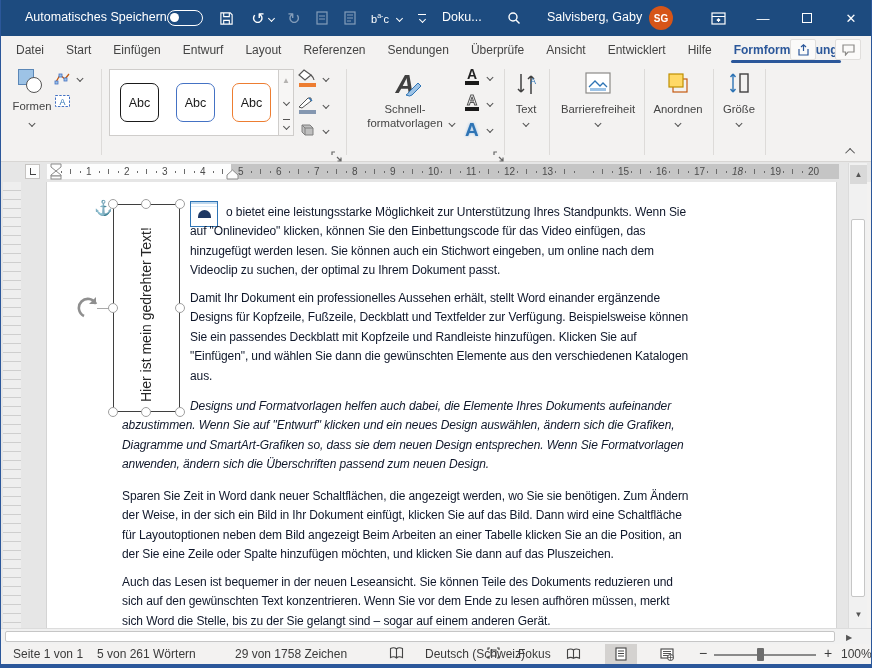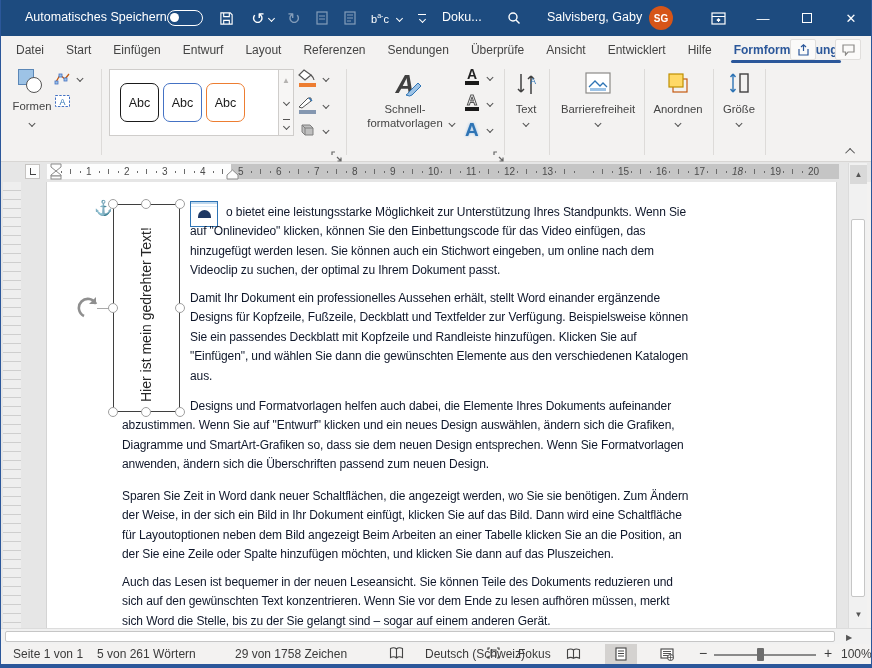--- a/index.html
+++ b/index.html
@@ -31,21 +31,21 @@
   .tabbtn{ position:absolute; top:3px; width:26px; height:21px; border:1px solid #e0dedc; background:#fbfaf9; border-radius:2px; display:flex; align-items:center; justify-content:center; }
   
   #ribbon{ position:absolute; left:0; top:63px; width:872px; height:99px; background:#f3f2f1; border-bottom:1px solid #d8d6d4; }
   .gsep{ position:absolute; top:6px; height:86px; width:1px; background:#dddbd9; }
   .glabel{ position:absolute; top:84px; font-size:11.2px; color:#5c5a58; text-align:center; white-space:nowrap; transform:translateX(-50%);margin-top:48px; }
   .launcher{ position:absolute; top:85px; width:11px; height:11px; }
   .chev{ display:inline-block; width:5px; height:5px; border-right:1.2px solid #555; border-bottom:1.2px solid #555; transform:rotate(45deg); }
   .bigbtn-label{ position:absolute; font-size:11.3px; color:#444; white-space:nowrap; transform:translateX(-50%); text-align:center; }
   .cchev{ position:absolute; transform:translateX(-50%) rotate(45deg); width:5px; height:5px; border-right:1.2px solid #555; border-bottom:1.2px solid #555; }
   
-  #gallery{ position:absolute; left:108px; top:6px; width:170px; height:67px; background:#fff; border:1px solid #cfcdcb; display:flex; gap:4px; align-items:center; padding-left:10px; }
+  #gallery{ position:absolute; left:108px; top:6px; width:170px; height:67px; background:#fff; border:1px solid #cfcdcb; display:flex; gap:17px; align-items:center; padding-left:10px; }
   .abc{ width:39px; height:39px; border:1.4px solid #000; border-radius:7px; background:#fff; display:flex; align-items:center; justify-content:center; font-size:12.5px; color:#1a1a1a; }
   #galscroll{ position:absolute; left:278px; top:6px; width:15px; height:67px; border:1px solid #cfcdcb; border-left:none; background:#f7f6f5; display:flex; flex-direction:column; }
   #galscroll>div{ flex:1; display:flex; align-items:center; justify-content:center; }
   .moreline{ position:absolute; width:7px; height:1.2px; background:#555; margin-bottom:9px; }
   
   .icn{ position:absolute; display:flex; align-items:center; justify-content:center; }
   .a-black{ font-size:14px; font-weight:bold; color:#222; line-height:12px; text-align:center; }
   .bar-under{ display:block; width:14px; height:3.5px; background:#1a1a1a; margin-top:1px; }
   .a-outline{ font-size:14px; font-weight:bold; color:#fff; -webkit-text-stroke:1px #555; line-height:12px; }
   .a-blue{ font-size:19px; font-weight:bold; color:#2e74b5; text-shadow:0 0 3px #9dc3e6; }
@@ -448,21 +448,21 @@
           <div class="tline">hinzugefügt werden lesen. Sie können auch ein Stichwort eingeben, um online nach dem</div>
           <div class="tline">Videoclip zu suchen, der optimal zu Ihrem Dokument passt.</div>
         </div>
       <div class="para" id="para1" style="left:143px;top:107px;">
           <div class="tline">Damit Ihr Dokument ein professionelles Aussehen erhält, stellt Word einander ergänzende</div>
           <div class="tline">Designs für Kopfzeile, Fußzeile, Deckblatt und Textfelder zur Verfügung. Beispielsweise können</div>
           <div class="tline">Sie ein passendes Deckblatt mit Kopfzeile und Randleiste hinzufügen. Klicken Sie auf</div>
           <div class="tline">"Einfügen", und wählen Sie dann die gewünschten Elemente aus den verschiedenen Katalogen</div>
           <div class="tline">aus.</div>
         </div>
-      <div class="para" id="para2" style="left:75px;top:215px;">
+      <div class="para" id="para2" style="left:75px;top:215px;font-style:italic;">
           <div class="tline">Designs und Formatvorlagen helfen auch dabei, die Elemente Ihres Dokuments aufeinander</div>
           <div class="tline">abzustimmen. Wenn Sie auf "Entwurf" klicken und ein neues Design auswählen, ändern sich die Grafiken,</div>
           <div class="tline">Diagramme und SmartArt-Grafiken so, dass sie dem neuen Design entsprechen. Wenn Sie Formatvorlagen</div>
           <div class="tline">anwenden, ändern sich die Überschriften passend zum neuen Design.</div>
         </div>
       <div class="para" id="para3" style="left:75px;top:305px;">
           <div class="tline">Sparen Sie Zeit in Word dank neuer Schaltflächen, die angezeigt werden, wo Sie sie benötigen. Zum Ändern</div>
           <div class="tline">der Weise, in der sich ein Bild in Ihr Dokument einfügt, klicken Sie auf das Bild. Dann wird eine Schaltfläche</div>
           <div class="tline">für Layoutoptionen neben dem Bild angezeigt Beim Arbeiten an einer Tabelle klicken Sie an die Position, an</div>
           <div class="tline">der Sie eine Zeile oder Spalte hinzufügen möchten, und klicken Sie dann auf das Pluszeichen.</div>

